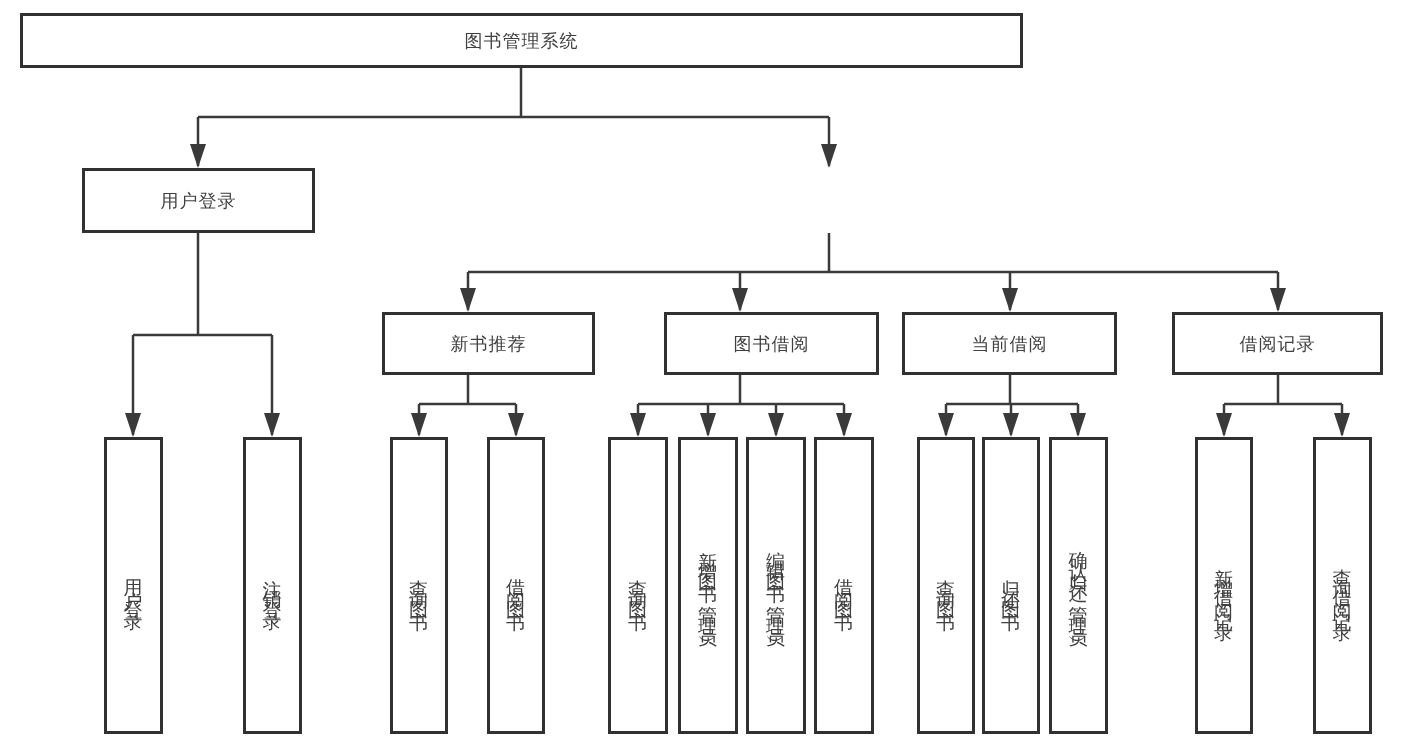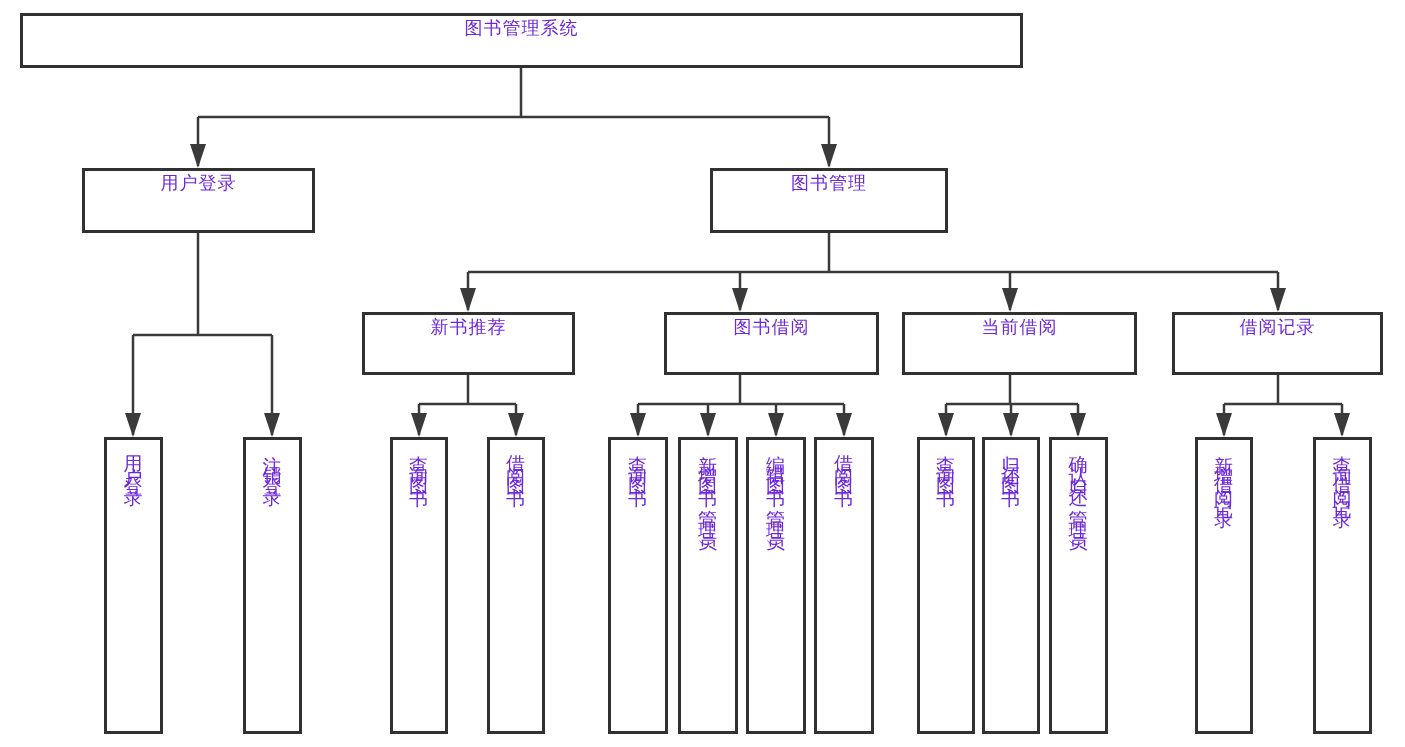--- a/index.html
+++ b/index.html
@@ -24,23 +24,23 @@
     left: 0; top: 0;
     z-index: 2;
     pointer-events: none;
   }
   .box {
     position: absolute;
     box-sizing: border-box;
     background: #ffffff;
     border: 3px solid #313131;
     display: flex;
-    align-items: flex-start;
+    align-items: center;
     justify-content: center;
-    color: #6d28d9;
+    color: #404040;
     z-index: 1;
   }
   .h-label {
     font-size: 18px;
     letter-spacing: 1px;
     white-space: nowrap;
   }
   .root .h-label { font-size: 18px; }
   .v-label {
     writing-mode: vertical-rl;
@@ -108,31 +108,28 @@
     </g>
   </svg>
 
   <div class="box root" style="left:20px; top:13px; width:1003px; height:55px;">
     <span class="h-label">图书管理系统</span>
   </div>
 
   <div class="box" style="left:82px; top:168px; width:233px; height:65px;">
     <span class="h-label">用户登录</span>
   </div>
-  <div class="box" style="left:710px; top:168px; width:238px; height:65px;">
-    <span class="h-label">图书管理</span>
-  </div>
 
-  <div class="box" style="left:362px; top:312px; width:213px; height:63px;font-family:Liberation Mono, monospace;">
+  <div class="box" style="left:382px; top:312px; width:213px; height:63px;font-family:Liberation Mono, monospace;">
     <span class="h-label">新书推荐</span>
   </div>
   <div class="box" style="left:632px; top:312px; width:215px; height:63px;margin-left:32px;">
     <span class="h-label">图书借阅</span>
   </div>
-  <div class="box" style="left:902px; top:312px; width:235px; height:63px;">
+  <div class="box" style="left:902px; top:312px; width:215px; height:63px;">
     <span class="h-label">当前借阅</span>
   </div>
   <div class="box" style="left:1172px; top:312px; width:211px; height:63px;">
     <span class="h-label">借阅记录</span>
   </div>
 
   <div class="box" style="left:104px; top:437px; width:59px; height:297px;">
     <span class="v-label">用户登录</span>
   </div>
   <div class="box" style="left:243px; top:437px; width:59px; height:297px;">

